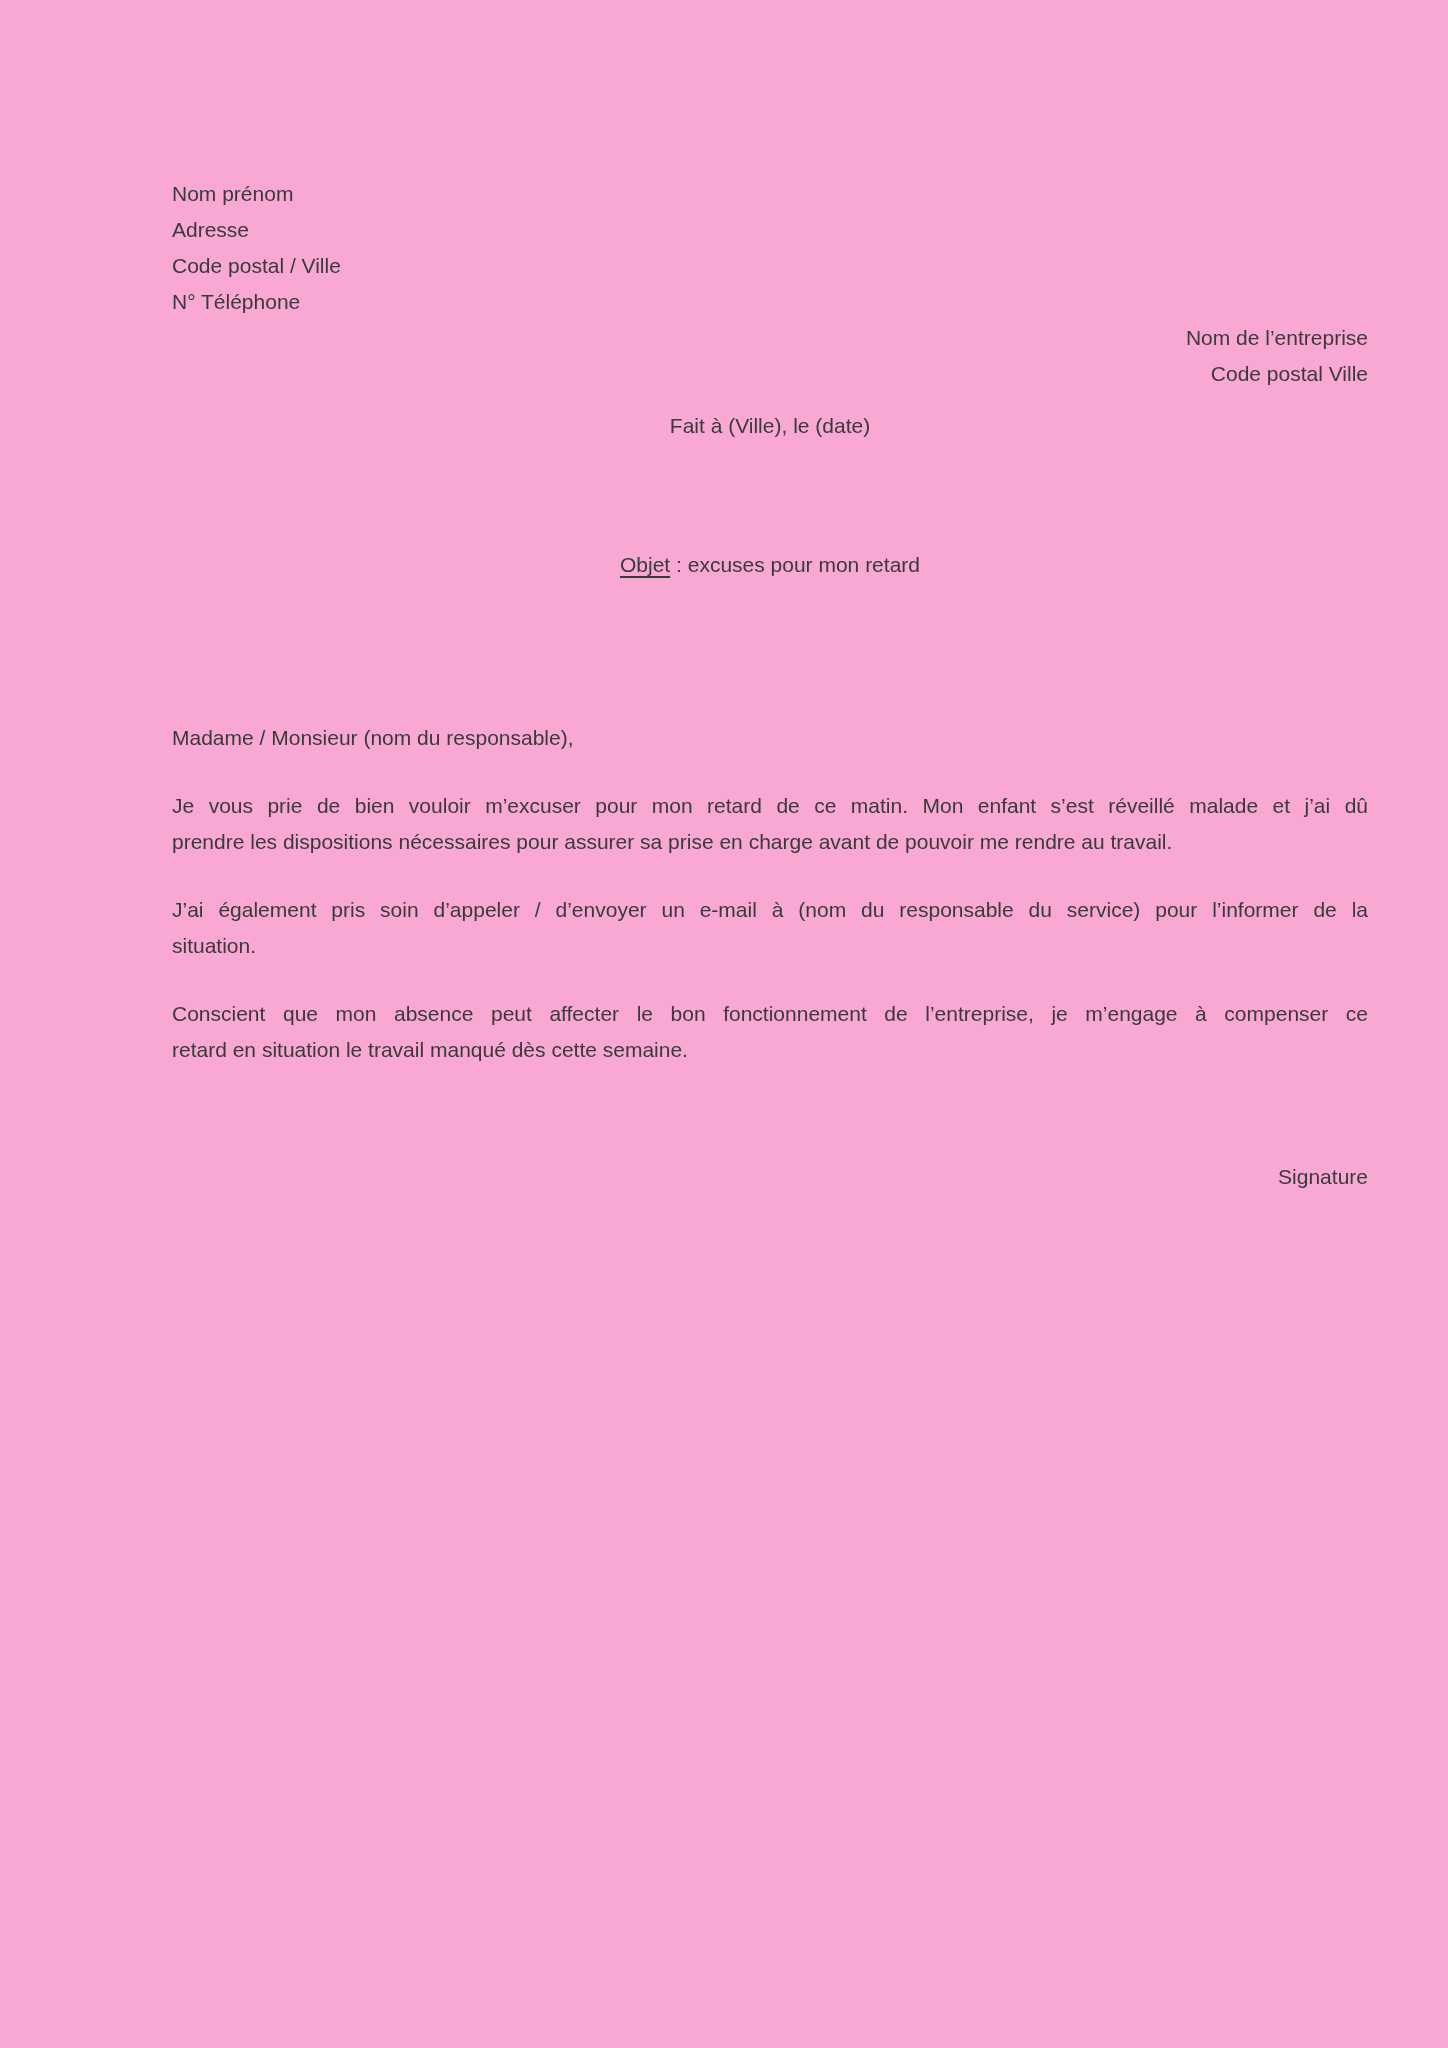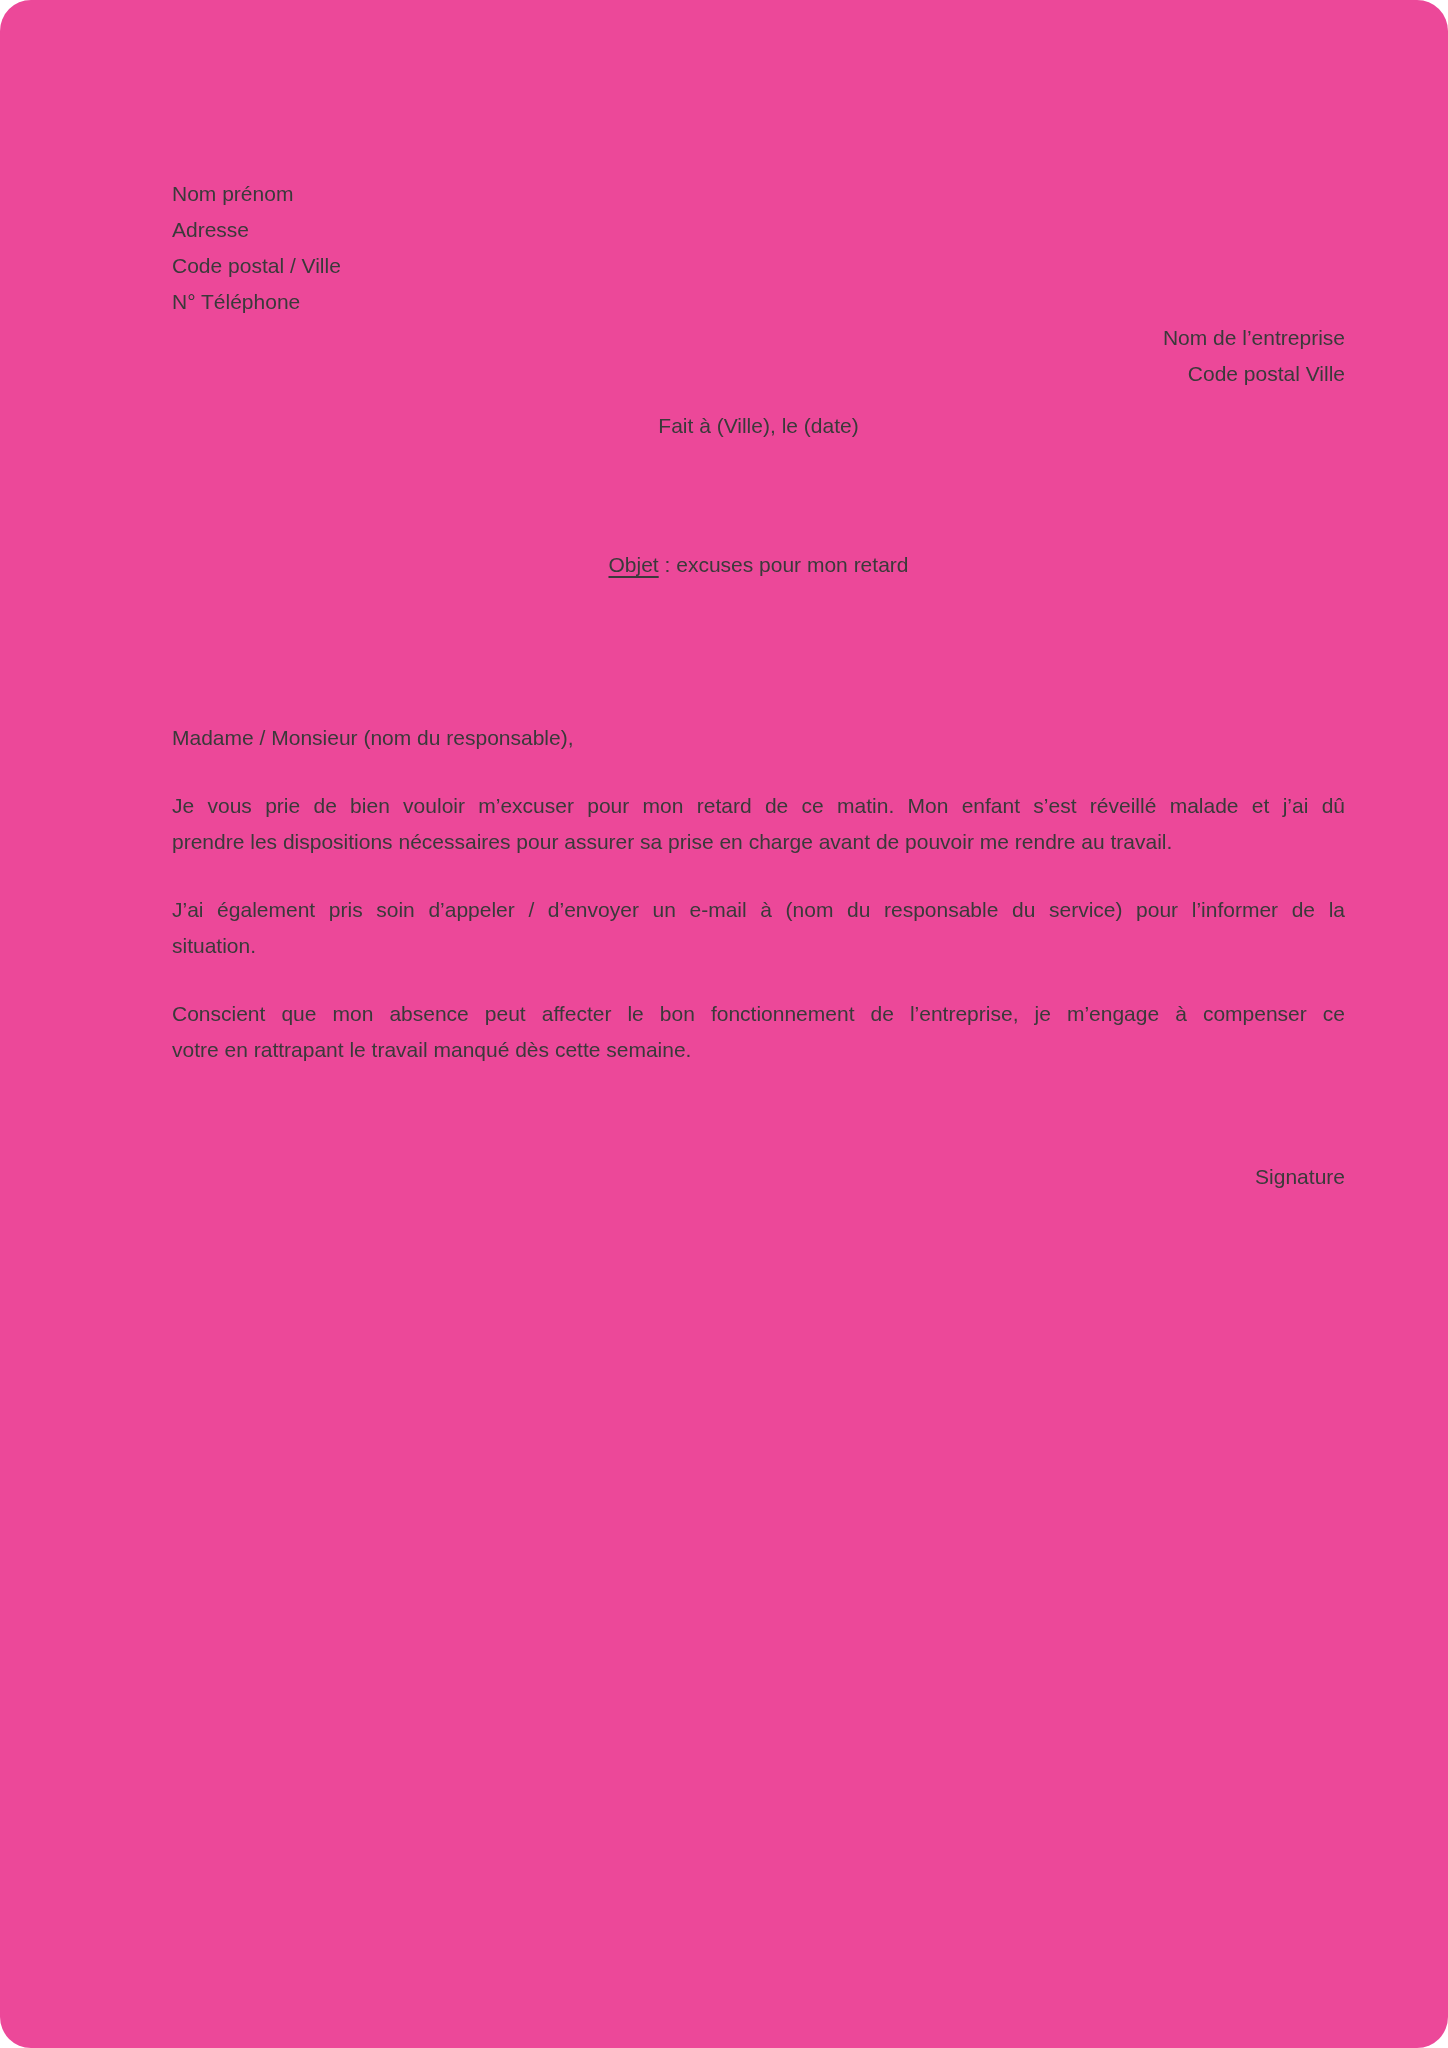--- a/index.html
+++ b/index.html
@@ -13,24 +13,23 @@
     font-family: "Liberation Sans", "DejaVu Sans", sans-serif;
     color: #3a3a3a;
     font-size: 21px;
     line-height: 36px;
     -webkit-font-smoothing: antialiased;
   }
   .page {
     box-sizing: border-box;
     width: 1448px;
     height: 2048px;
-    padding: 176px 103px 0 172px;
-    background: #ec4899;
+    padding: 176px 80px 0 172px;
+    background: #f9a8d4;
     overflow: hidden;
-    border-radius: 31px;
   }
   .line { display: block; }
 
   .sender { text-align: left; }
   .recipient { text-align: right; margin-top: 0; }
   .dateline { text-align: center; margin-top: 16px; }
 
   .subject { margin-top: 103px; text-align: center; }
   .subject .subject-label { text-decoration: underline; text-underline-offset: 4px; }
 
@@ -76,19 +75,19 @@
     <span class="line lastline">prendre les dispositions nécessaires pour assurer sa prise en charge avant de pouvoir me rendre au travail.</span>
   </div>
 
   <div class="para">
     <span class="line jline">J’ai également pris soin d’appeler / d’envoyer un e-mail à (nom du responsable du service) pour l’informer de la</span>
     <span class="line lastline">situation.</span>
   </div>
 
   <div class="para">
     <span class="line jline">Conscient que mon absence peut affecter le bon fonctionnement de l’entreprise, je m’engage à compenser ce</span>
-    <span class="line lastline">votre en rattrapant le travail manqué dès cette semaine.</span>
+    <span class="line lastline">retard en situation le travail manqué dès cette semaine.</span>
   </div>
 
 
   <div class="signature">Signature</div>
 
 </div>
 
 </body></html>

